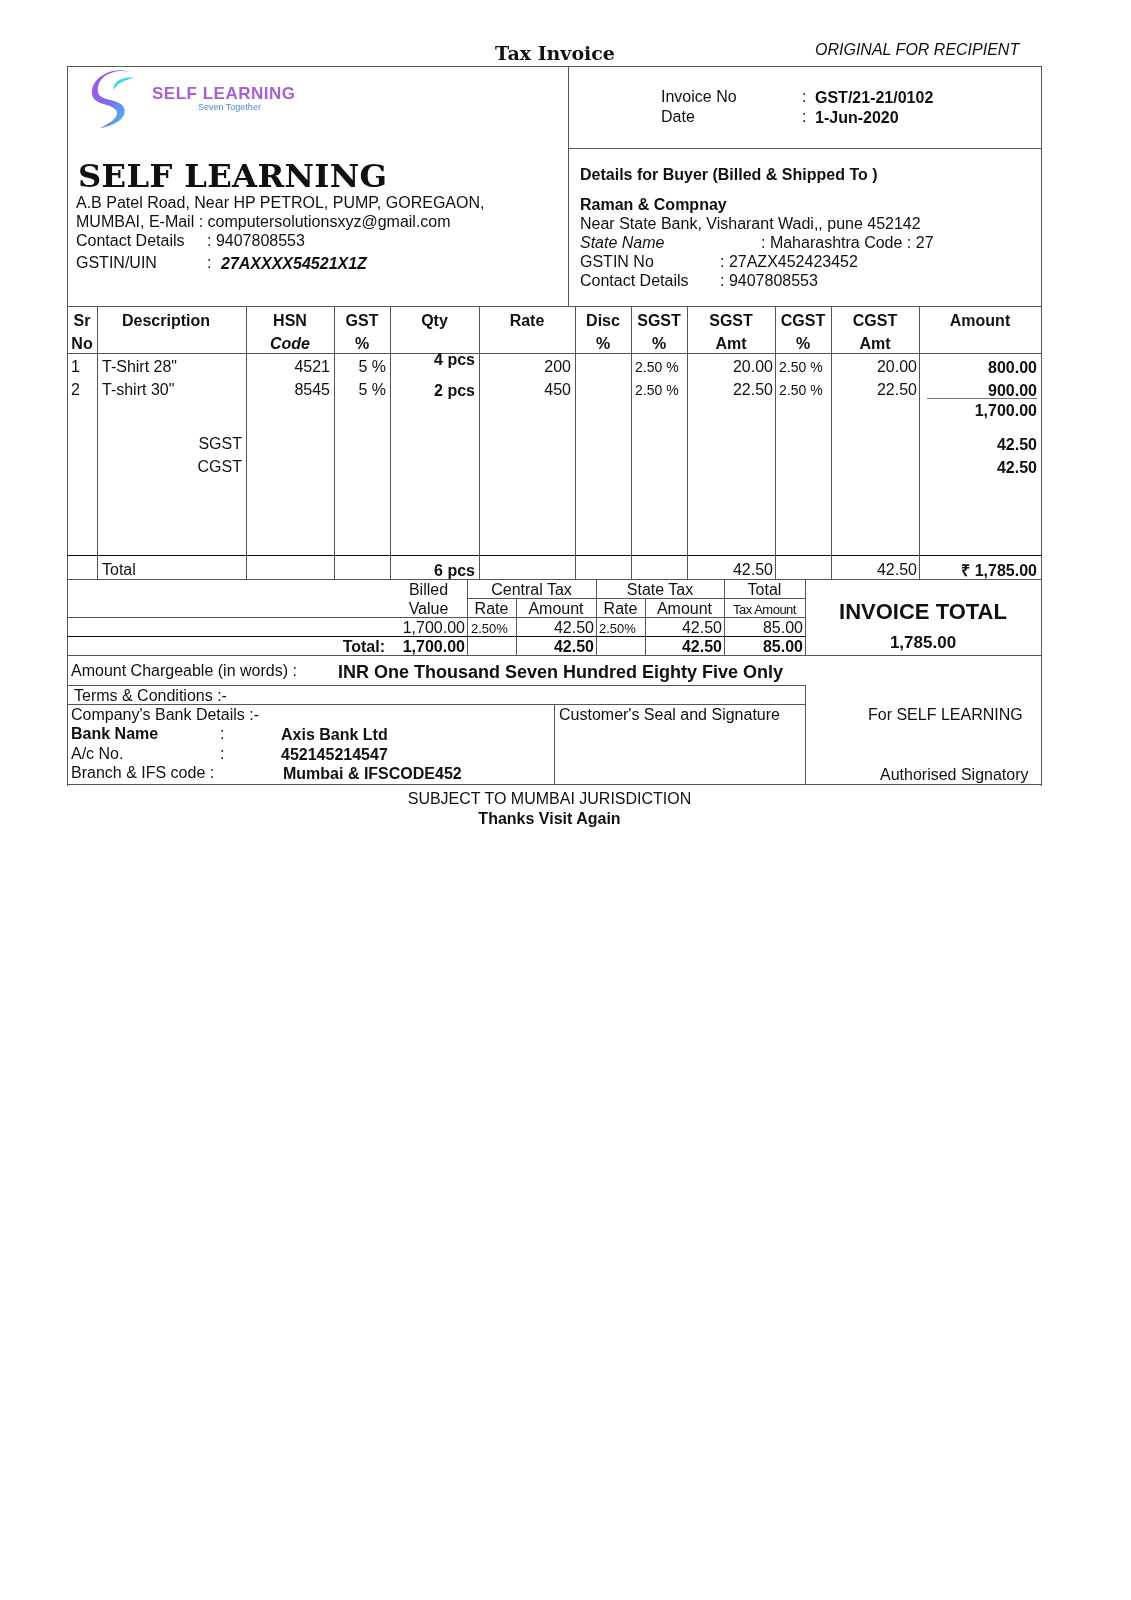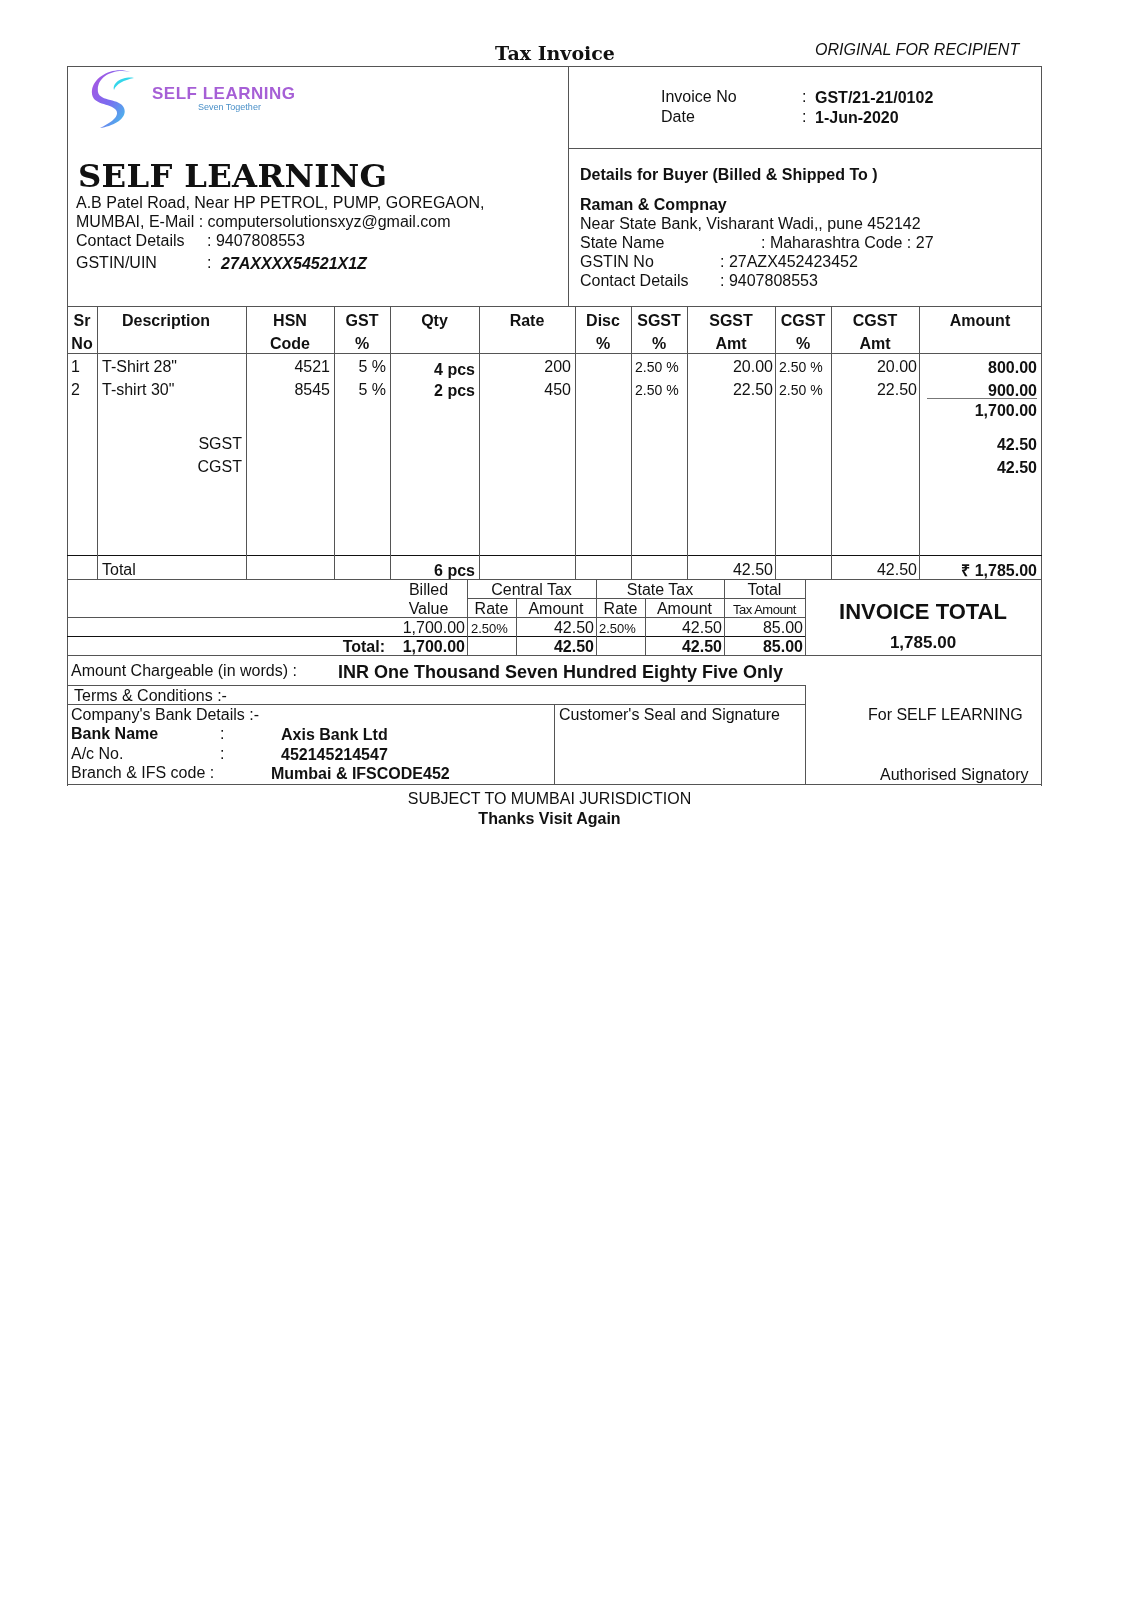--- a/index.html
+++ b/index.html
@@ -75,21 +75,21 @@
   <div class="cell" style="left:207px;top:231px;">: 9407808553</div>
   <div class="cell" style="left:76px;top:253px;">GSTIN/UIN</div>
   <div class="cell" style="left:207px;top:253px;">:</div>
   <div class="cell b" style="left:221px;top:254px;font-style:italic;">27AXXXX54521X1Z</div>
 </div>
 
 <div>
   <div class="cell b" style="left:580px;top:165px;">Details for Buyer (Billed &amp; Shipped To )</div>
   <div class="cell b" style="left:580px;top:195px;">Raman &amp; Compnay</div>
   <div class="cell" style="left:580px;top:214px;">Near State Bank, Visharant Wadi,, pune 452142</div>
-  <div class="cell" style="left:580px;top:233px;">State Name</div>
+  <div class="cell" style="left:580px;top:233px;font-style:italic;">State Name</div>
   <div class="cell" style="left:720px;top:233px;margin-left:41px;">:  Maharashtra  Code :  27</div>
   <div class="cell" style="left:580px;top:252px;">GSTIN No</div>
   <div class="cell" style="left:720px;top:252px;">:  27AZX452423452</div>
   <div class="cell" style="left:580px;top:271px;">Contact Details</div>
   <div class="cell" style="left:720px;top:271px;">:  9407808553</div>
 </div>
 
 <div>
 
   <div class="line hl" style="left:67px;top:353px;width:975px;"></div>
@@ -110,21 +110,21 @@
   <div class="line vl" style="left:919px;top:306px;height:274px;"></div>
 
   <div class="line hl" style="left:927px;top:398px;width:110px;background:#777;"></div>
 </div>
 
 <div>
   <div class="cell b c" style="left:67px;width:30px;top:311px;">Sr</div>
   <div class="cell b c" style="left:67px;width:30px;top:334px;">No</div>
   <div class="cell b" style="left:122px;top:311px;">Description</div>
   <div class="cell b c" style="left:246px;width:88px;top:311px;">HSN</div>
-  <div class="cell b c" style="left:246px;width:88px;top:334px;">Code</div>
+  <div class="cell b c" style="left:246px;width:88px;top:334px;font-style:italic;">Code</div>
   <div class="cell b c" style="left:334px;width:56px;top:311px;">GST</div>
   <div class="cell b c" style="left:334px;width:56px;top:334px;">%</div>
   <div class="cell b c" style="left:390px;width:89px;top:311px;">Qty</div>
   <div class="cell b c" style="left:479px;width:96px;top:311px;">Rate</div>
   <div class="cell b c" style="left:575px;width:56px;top:311px;">Disc</div>
   <div class="cell b c" style="left:575px;width:56px;top:334px;">%</div>
   <div class="cell b c" style="left:631px;width:56px;top:311px;">SGST</div>
   <div class="cell b c" style="left:631px;width:56px;top:334px;">%</div>
   <div class="cell b c" style="left:687px;width:88px;top:311px;">SGST</div>
   <div class="cell b c" style="left:687px;width:88px;top:334px;">Amt</div>
@@ -133,21 +133,21 @@
   <div class="cell b c" style="left:831px;width:88px;top:311px;">CGST</div>
   <div class="cell b c" style="left:831px;width:88px;top:334px;">Amt</div>
   <div class="cell b c" style="left:919px;width:122px;top:311px;">Amount</div>
 </div>
 
 <div>
   <div class="cell" style="left:71px;top:357px;">1</div>
   <div class="cell" style="left:102px;top:357px;">T-Shirt 28"</div>
   <div class="cell r" style="left:246px;width:84px;top:357px;">4521</div>
   <div class="cell r" style="left:334px;width:52px;top:357px;">5 %</div>
-  <div class="cell b r" style="left:390px;width:85px;top:360px;text-align:right;">4 pcs</div>
+  <div class="cell b r" style="left:390px;width:85px;top:350px;text-align:right;">4 pcs</div>
   <div class="cell r" style="left:479px;width:92px;top:357px;">200</div>
   <div class="cell sm" style="left:635px;top:357px;">2.50 %</div>
   <div class="cell r" style="left:687px;width:86px;top:357px;">20.00</div>
   <div class="cell sm" style="left:779px;top:357px;">2.50 %</div>
   <div class="cell r" style="left:831px;width:86px;top:357px;">20.00</div>
   <div class="cell b r" style="left:919px;width:118px;top:358px;">800.00</div>
 </div>
 
 <div>
   <div class="cell" style="left:71px;top:380px;">2</div>
@@ -238,21 +238,21 @@
 
 <div>
   <div class="cell" style="left:71px;top:705px;">Company's Bank Details :-</div>
   <div class="cell" style="left:71px;top:724px;font-weight:bold;">Bank Name</div>
   <div class="cell" style="left:220px;top:724px;">:</div>
   <div class="cell b" style="left:281px;top:725px;">Axis Bank Ltd</div>
   <div class="cell" style="left:71px;top:744px;">A/c No.</div>
   <div class="cell" style="left:220px;top:744px;">:</div>
   <div class="cell b" style="left:281px;top:745px;">452145214547</div>
   <div class="cell" style="left:71px;top:763px;">Branch &amp; IFS code :</div>
-  <div class="cell b" style="left:271px;top:764px;">Mumbai &amp; IFSCODE452</div>
+  <div class="cell b" style="left:283px;top:764px;">Mumbai &amp; IFSCODE452</div>
 </div>
 
 <div>
   <div class="cell" style="left:559px;top:705px;">Customer's Seal and Signature</div>
   <div class="cell" style="left:868px;top:705px;">For  SELF LEARNING</div>
   <div class="cell" style="left:880px;top:765px;">Authorised Signatory</div>
 </div>
 
 <div>
   <div class="cell c" style="left:67px;width:965px;top:789px;">SUBJECT TO MUMBAI JURISDICTION</div>

